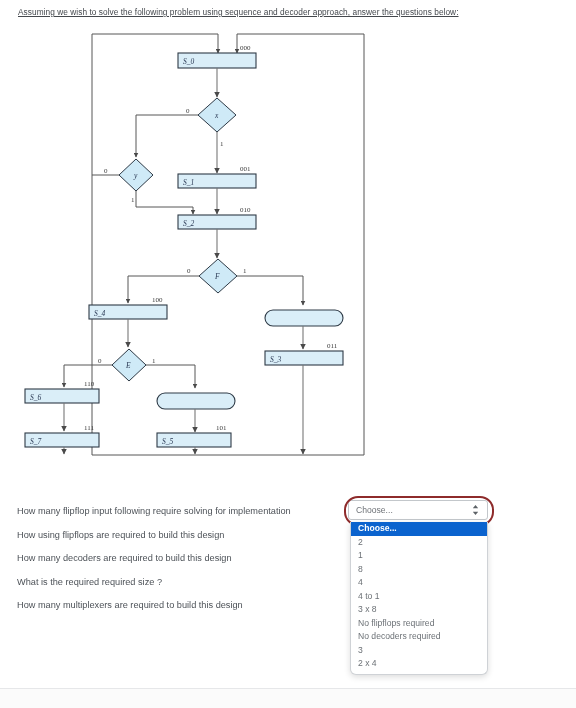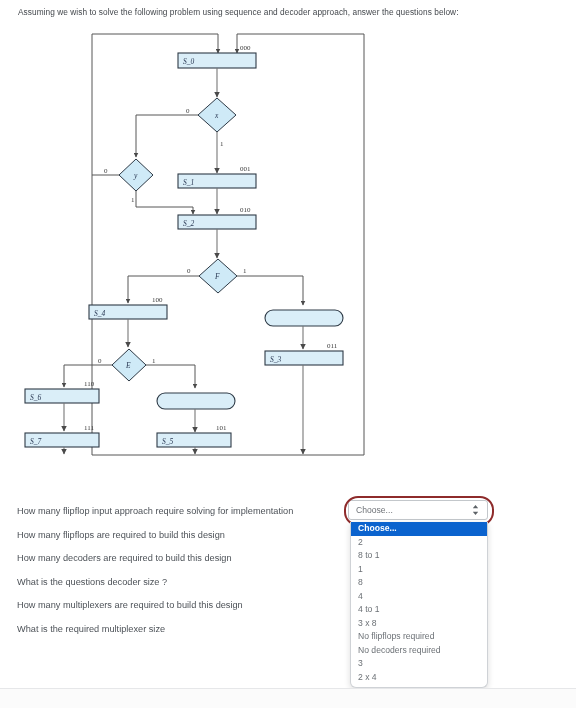--- a/index.html
+++ b/index.html
@@ -19,20 +19,21 @@
   
   #prompt-text {
     position: absolute;
     left: 18px;
     top: 6px;
     width: 552px;
     font-size: 8.3px;
     line-height: 12px;
     color: #44484d;
     letter-spacing: 0.05px;
+    text-decoration: underline;
   }
 
   
   #diagram {
     position: absolute;
     left: 0;
     top: 22px;
     width: 576px;
     height: 450px;
   }
@@ -317,44 +318,42 @@
     </g>
 
     <g stroke="#777" stroke-width="1.1" fill="none">
       <path d="M 64 425 L 64 432" marker-end="url(#arrow)"></path>
       <path d="M 195 425 L 195 432" marker-end="url(#arrow)"></path>
     </g>
   </svg>
 </div>
 
 <div id="questions">
-  <div class="question-row">How many flipflop input approach require solving for implementation</div>
-  <div class="question-row">How many flipflops are required to build this design</div>
+  <div class="question-row">How many flipflop input following require solving for implementation</div>
+  <div class="question-row">How using flipflops are required to build this design</div>
   <div class="question-row">How many decoders are required to build this design</div>
-  <div class="question-row">What is the questions decoder size ?</div>
+  <div class="question-row">What is the required required size ?</div>
   <div class="question-row">How many multiplexers are required to build this design</div>
-  <div class="question-row">What is the required multiplexer size</div>
 </div>
 
 <div id="select-wrap">
   <div id="select-box">
     <span>Choose...</span>
     <span id="select-arrow">
       <svg width="7" height="11" viewBox="0 0 7 11">
         <path d="M3.5 0.5 L6.2 3.8 L0.8 3.8 Z" fill="#5c6166"></path>
         <path d="M3.5 10.5 L6.2 7.2 L0.8 7.2 Z" fill="#5c6166"></path>
       </svg>
     </span>
     <div id="focus-ring"></div>
   </div>
 
   <div id="option-list">
     <div class="option selected">Choose...</div>
     <div class="option">2</div>
-    <div class="option">8 to 1</div>
     <div class="option">1</div>
     <div class="option">8</div>
     <div class="option">4</div>
     <div class="option">4 to 1</div>
     <div class="option">3 x 8</div>
     <div class="option">No flipflops required</div>
     <div class="option">No decoders required</div>
     <div class="option">3</div>
     <div class="option">2 x 4</div>
   </div>

